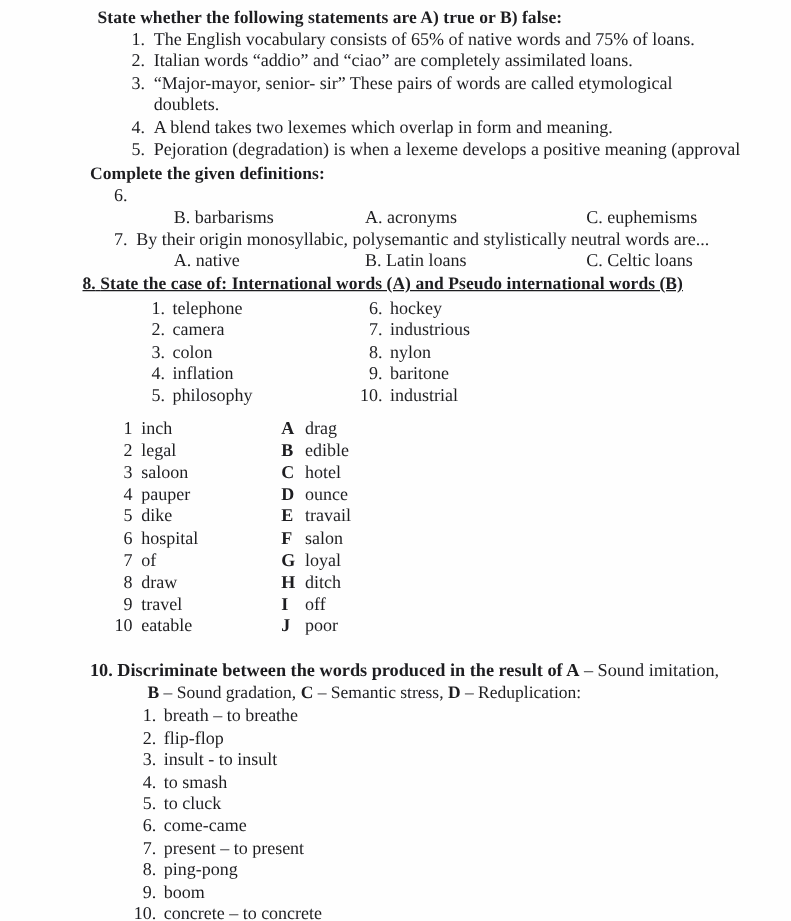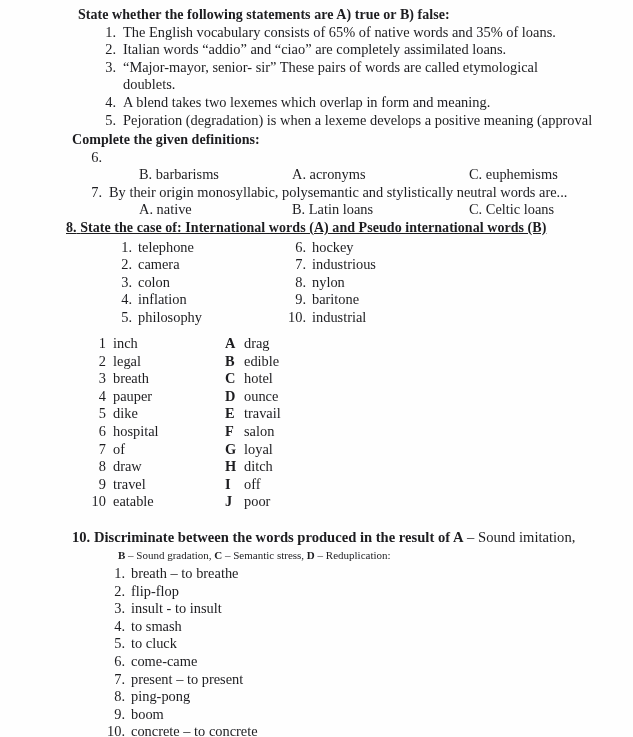--- a/index.html
+++ b/index.html
@@ -129,21 +129,21 @@
   
   #sec-discriminate { top: 528px; }
   #sec-discriminate .hdr-main {
     margin-left: 72px;
     font-size: 14.6px;
     line-height: 18px;
     white-space: nowrap;
   }
   #sec-discriminate .hdr-sub {
     margin-left: 118px;
-    font-size: 11px;
+    font-size: 14px;
     line-height: 18px;
     white-space: nowrap;
   }
   #sec-discriminate .hdr-main .lead,
   #sec-discriminate .hdr-sub .bold { font-weight: bold; }
   .d-list { margin-top: 1px; }
   .d-list .row {
     display: flex;
     font-size: 14.4px;
     line-height: 17.6px;
@@ -158,21 +158,21 @@
 </head>
 <body>
 
 <div class="page">
 
   <section class="blk" id="sec-truefalse">
     <div class="hdr">State whether the following statements are  A) true or  B) false:</div>
     <ul class="tf-list">
       <li>
         <span class="num">1.</span>
-        <span class="txt">The English vocabulary consists of 65% of native words and 35% of loans.</span>
+        <span class="txt">The English vocabulary consists of 65% of native words and 75% of loans.</span>
       </li>
       <li>
         <span class="num">2.</span>
         <span class="txt">Italian words “addio” and “ciao” are completely assimilated loans.</span>
       </li>
       <li>
         <span class="num">3.</span>
         <span class="txt" style="white-space:normal; width:470px;">“Major-mayor, senior- sir” These pairs of words are called etymological doublets.</span>
       </li>
       <li>
@@ -271,21 +271,21 @@
         <div class="row">
           <span class="key">1</span>
           <span class="val">inch</span>
         </div>
         <div class="row">
           <span class="key">2</span>
           <span class="val">legal</span>
         </div>
         <div class="row">
           <span class="key">3</span>
-          <span class="val">breath</span>
+          <span class="val">saloon</span>
         </div>
         <div class="row">
           <span class="key">4</span>
           <span class="val">pauper</span>
         </div>
         <div class="row">
           <span class="key">5</span>
           <span class="val">dike</span>
         </div>
         <div class="row">

